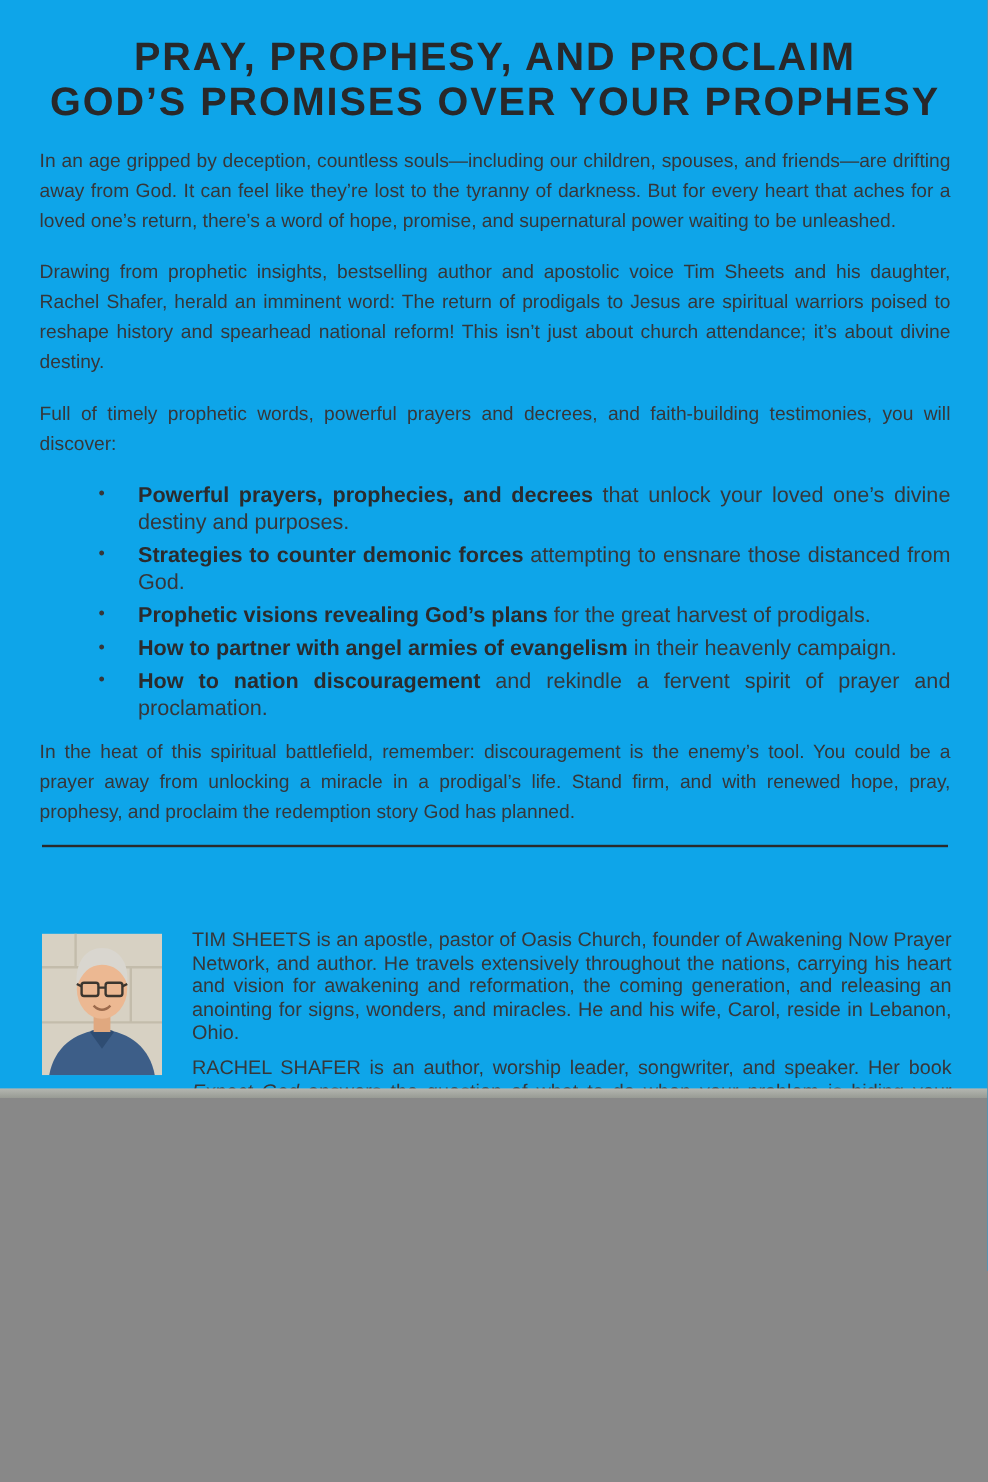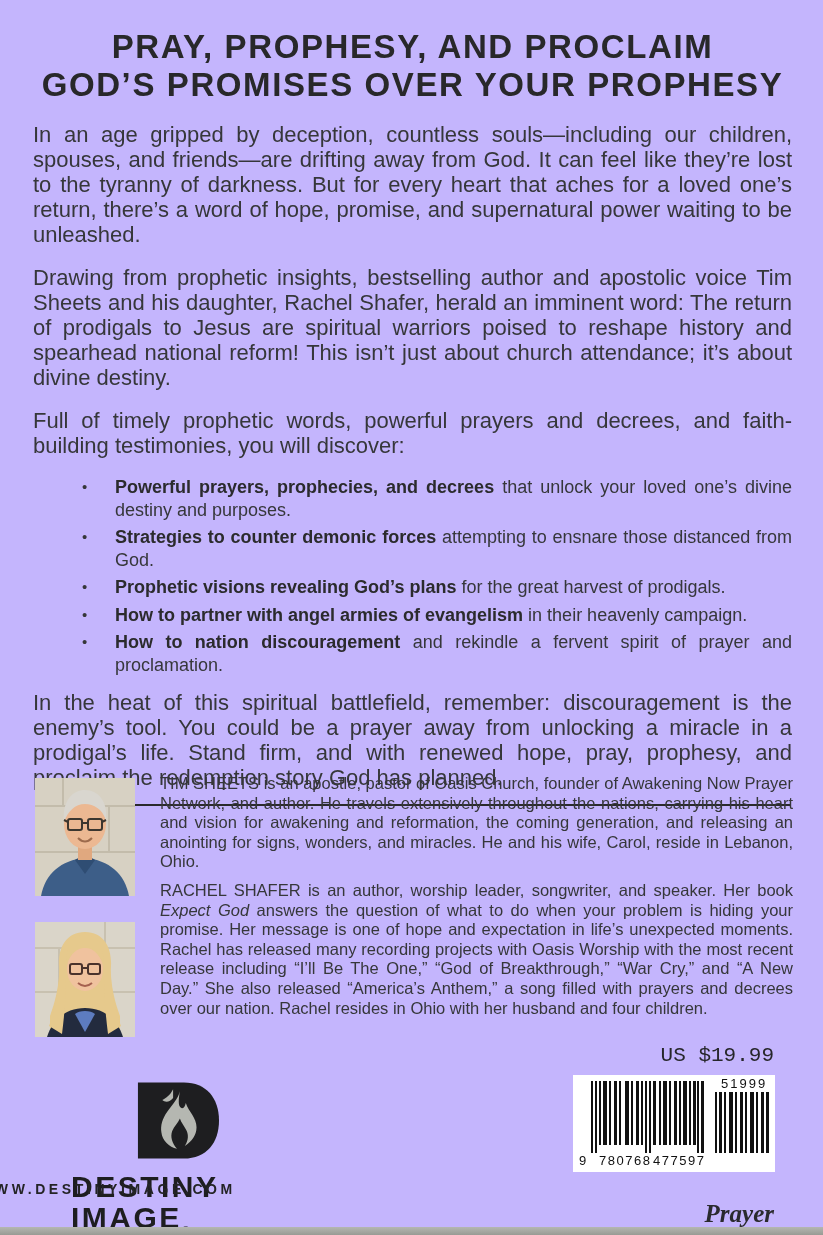--- a/index.html
+++ b/index.html
@@ -1,36 +1,36 @@
 <!DOCTYPE html>
 <html><head>
 <meta charset="utf-8">
 <style>
   html,body{margin:0;padding:0;background:#888;}
   .cover{
     position:relative;
-    width:823px;height:1235px;
-    background:#c4b5fd;
+    width:823px;height:915px;
+    background:#0ea5e9;
     font-family:"Liberation Sans",sans-serif;
     color:#36373a;
     overflow:hidden;
   }
   .content{padding:28px 31px 0 33px;}
   h1.title{
     margin:0;
     text-align:center;
     font-size:33px;
     line-height:38px;
     font-weight:700;
     letter-spacing:1.6px;
     color:#28282a;
   }
   p.para{
     margin:18px 0 0 0;
-    font-size:22px;
+    font-size:16px;
     line-height:25px;
     text-align:justify;
     color:#36373a;
   }
   p.para.discover{margin-top:18px;}
   ul.bullets{
     margin:18px 0 0 0;
     padding:0;
     list-style:none;
   }

